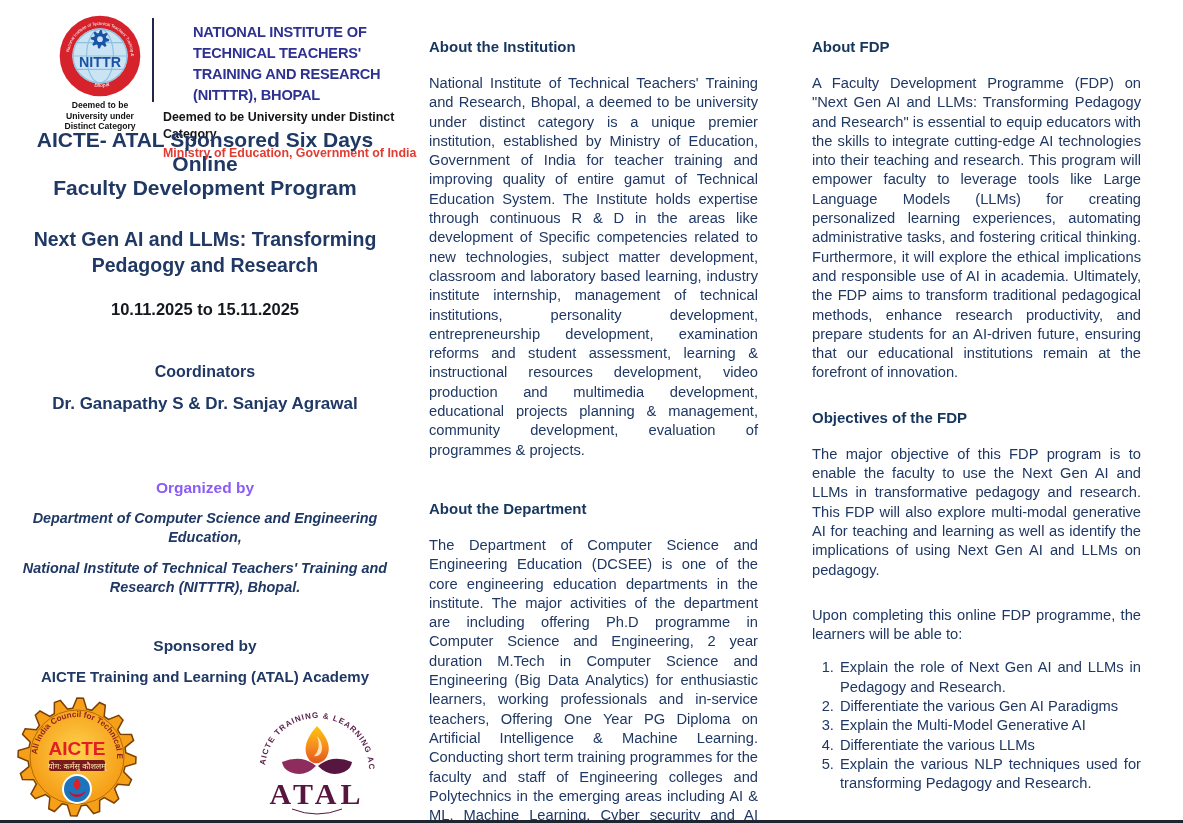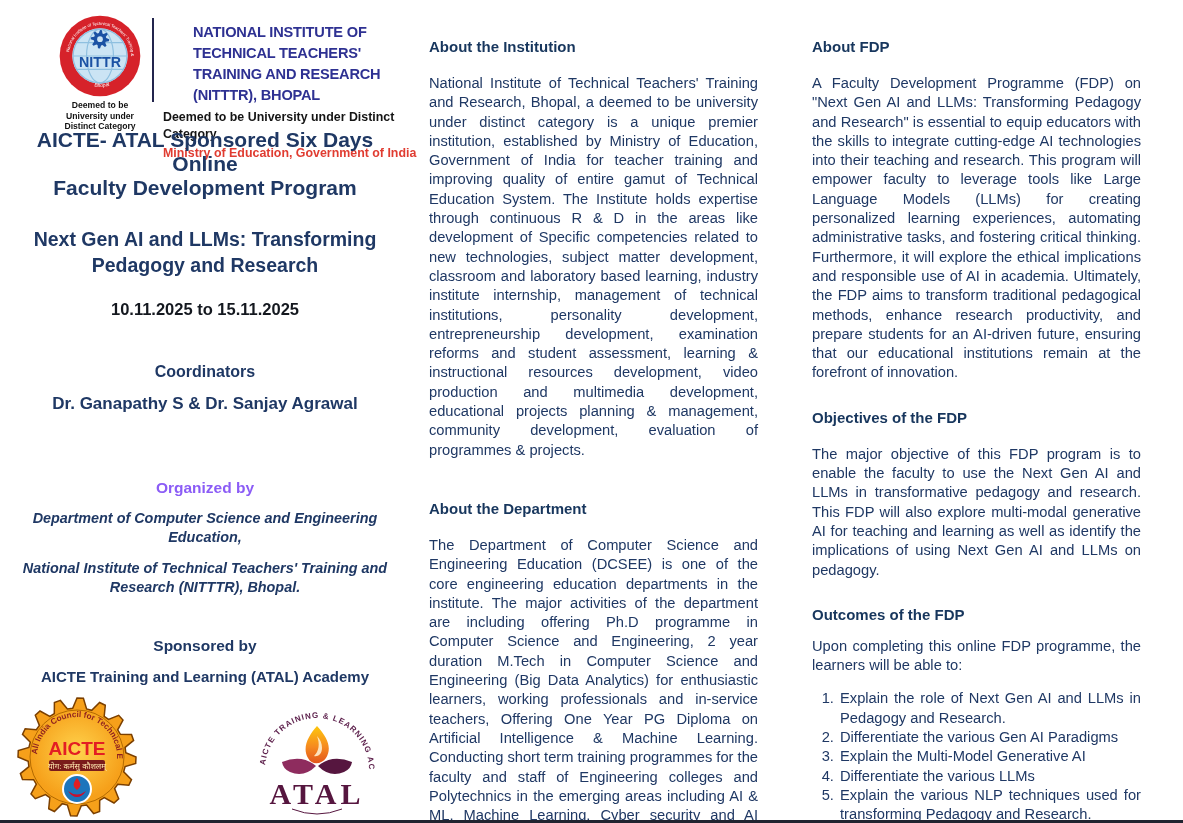--- a/index.html
+++ b/index.html
@@ -179,21 +179,20 @@
       <h3 class="sec-h">About FDP</h3>
       <p class="sec-p">A Faculty Development Programme (FDP) on "Next Gen AI and LLMs: Transforming Pedagogy and Research" is essential to equip educators with the skills to integrate cutting-edge AI technologies into their teaching and research. This program will empower faculty to leverage tools like Large Language Models (LLMs) for creating personalized learning experiences, automating administrative tasks, and fostering critical thinking. Furthermore, it will explore the ethical implications and responsible use of AI in academia. Ultimately, the FDP aims to transform traditional pedagogical methods, enhance research productivity, and prepare students for an AI-driven future, ensuring that our educational institutions remain at the forefront of innovation.</p>
     </div>
     <div class="sec-gap-sm"></div>
     <div class="sec">
       <h3 class="sec-h">Objectives of the FDP</h3>
       <p class="sec-p">The major objective of this FDP program is to enable the faculty to use the Next Gen AI and LLMs in transformative pedagogy and research. This FDP will also explore multi-modal generative AI for teaching and learning as well as identify the implications of using Next Gen AI and LLMs on pedagogy.</p>
     </div>
     <div class="sec-gap-sm"></div>
     <div class="sec">
-      <h3 class="sec-h" style="margin-bottom:14px;">Outcomes of the FDP</h3>
       <p class="sec-p">Upon completing this online FDP programme, the learners will be able to:</p>
       <ol class="outcome-list">
         <li>Explain the role of Next Gen AI and LLMs in Pedagogy and Research.</li>
         <li>Differentiate the various Gen AI Paradigms</li>
         <li>Explain the Multi-Model Generative AI</li>
         <li>Differentiate the various LLMs</li>
         <li>Explain the various NLP techniques used for transforming Pedagogy and Research.</li>
 
       </ol>
     </div>

